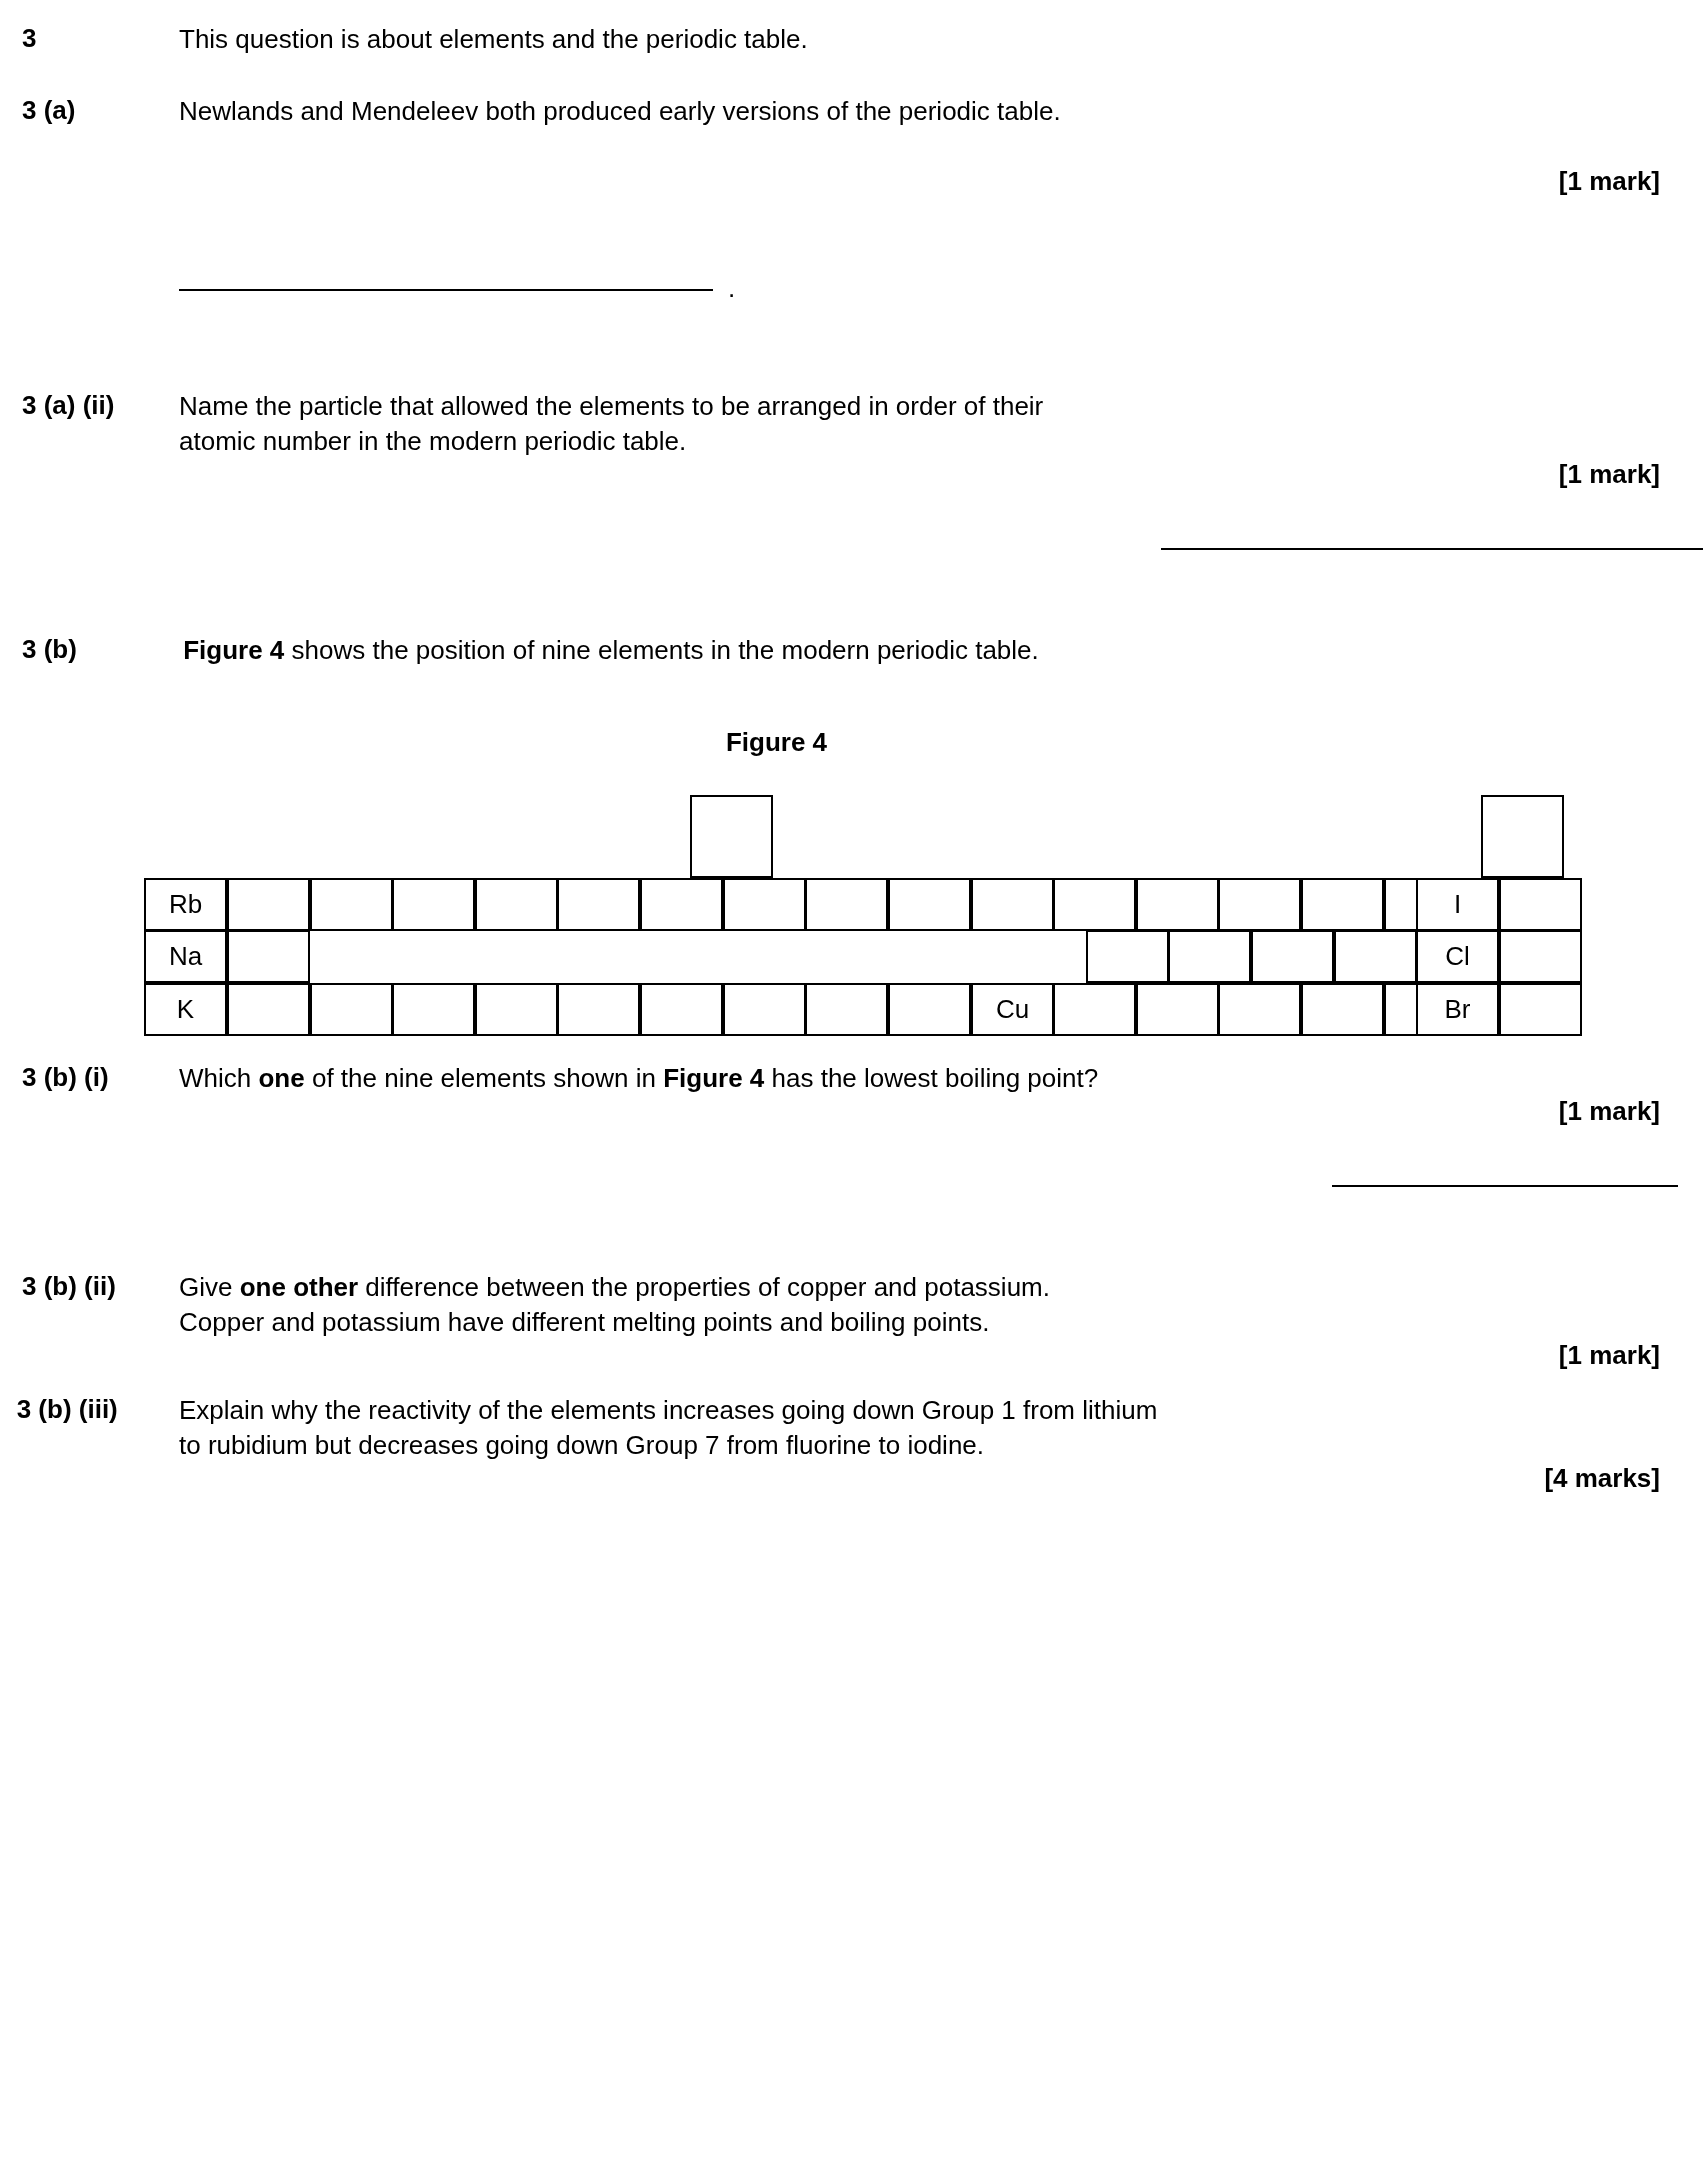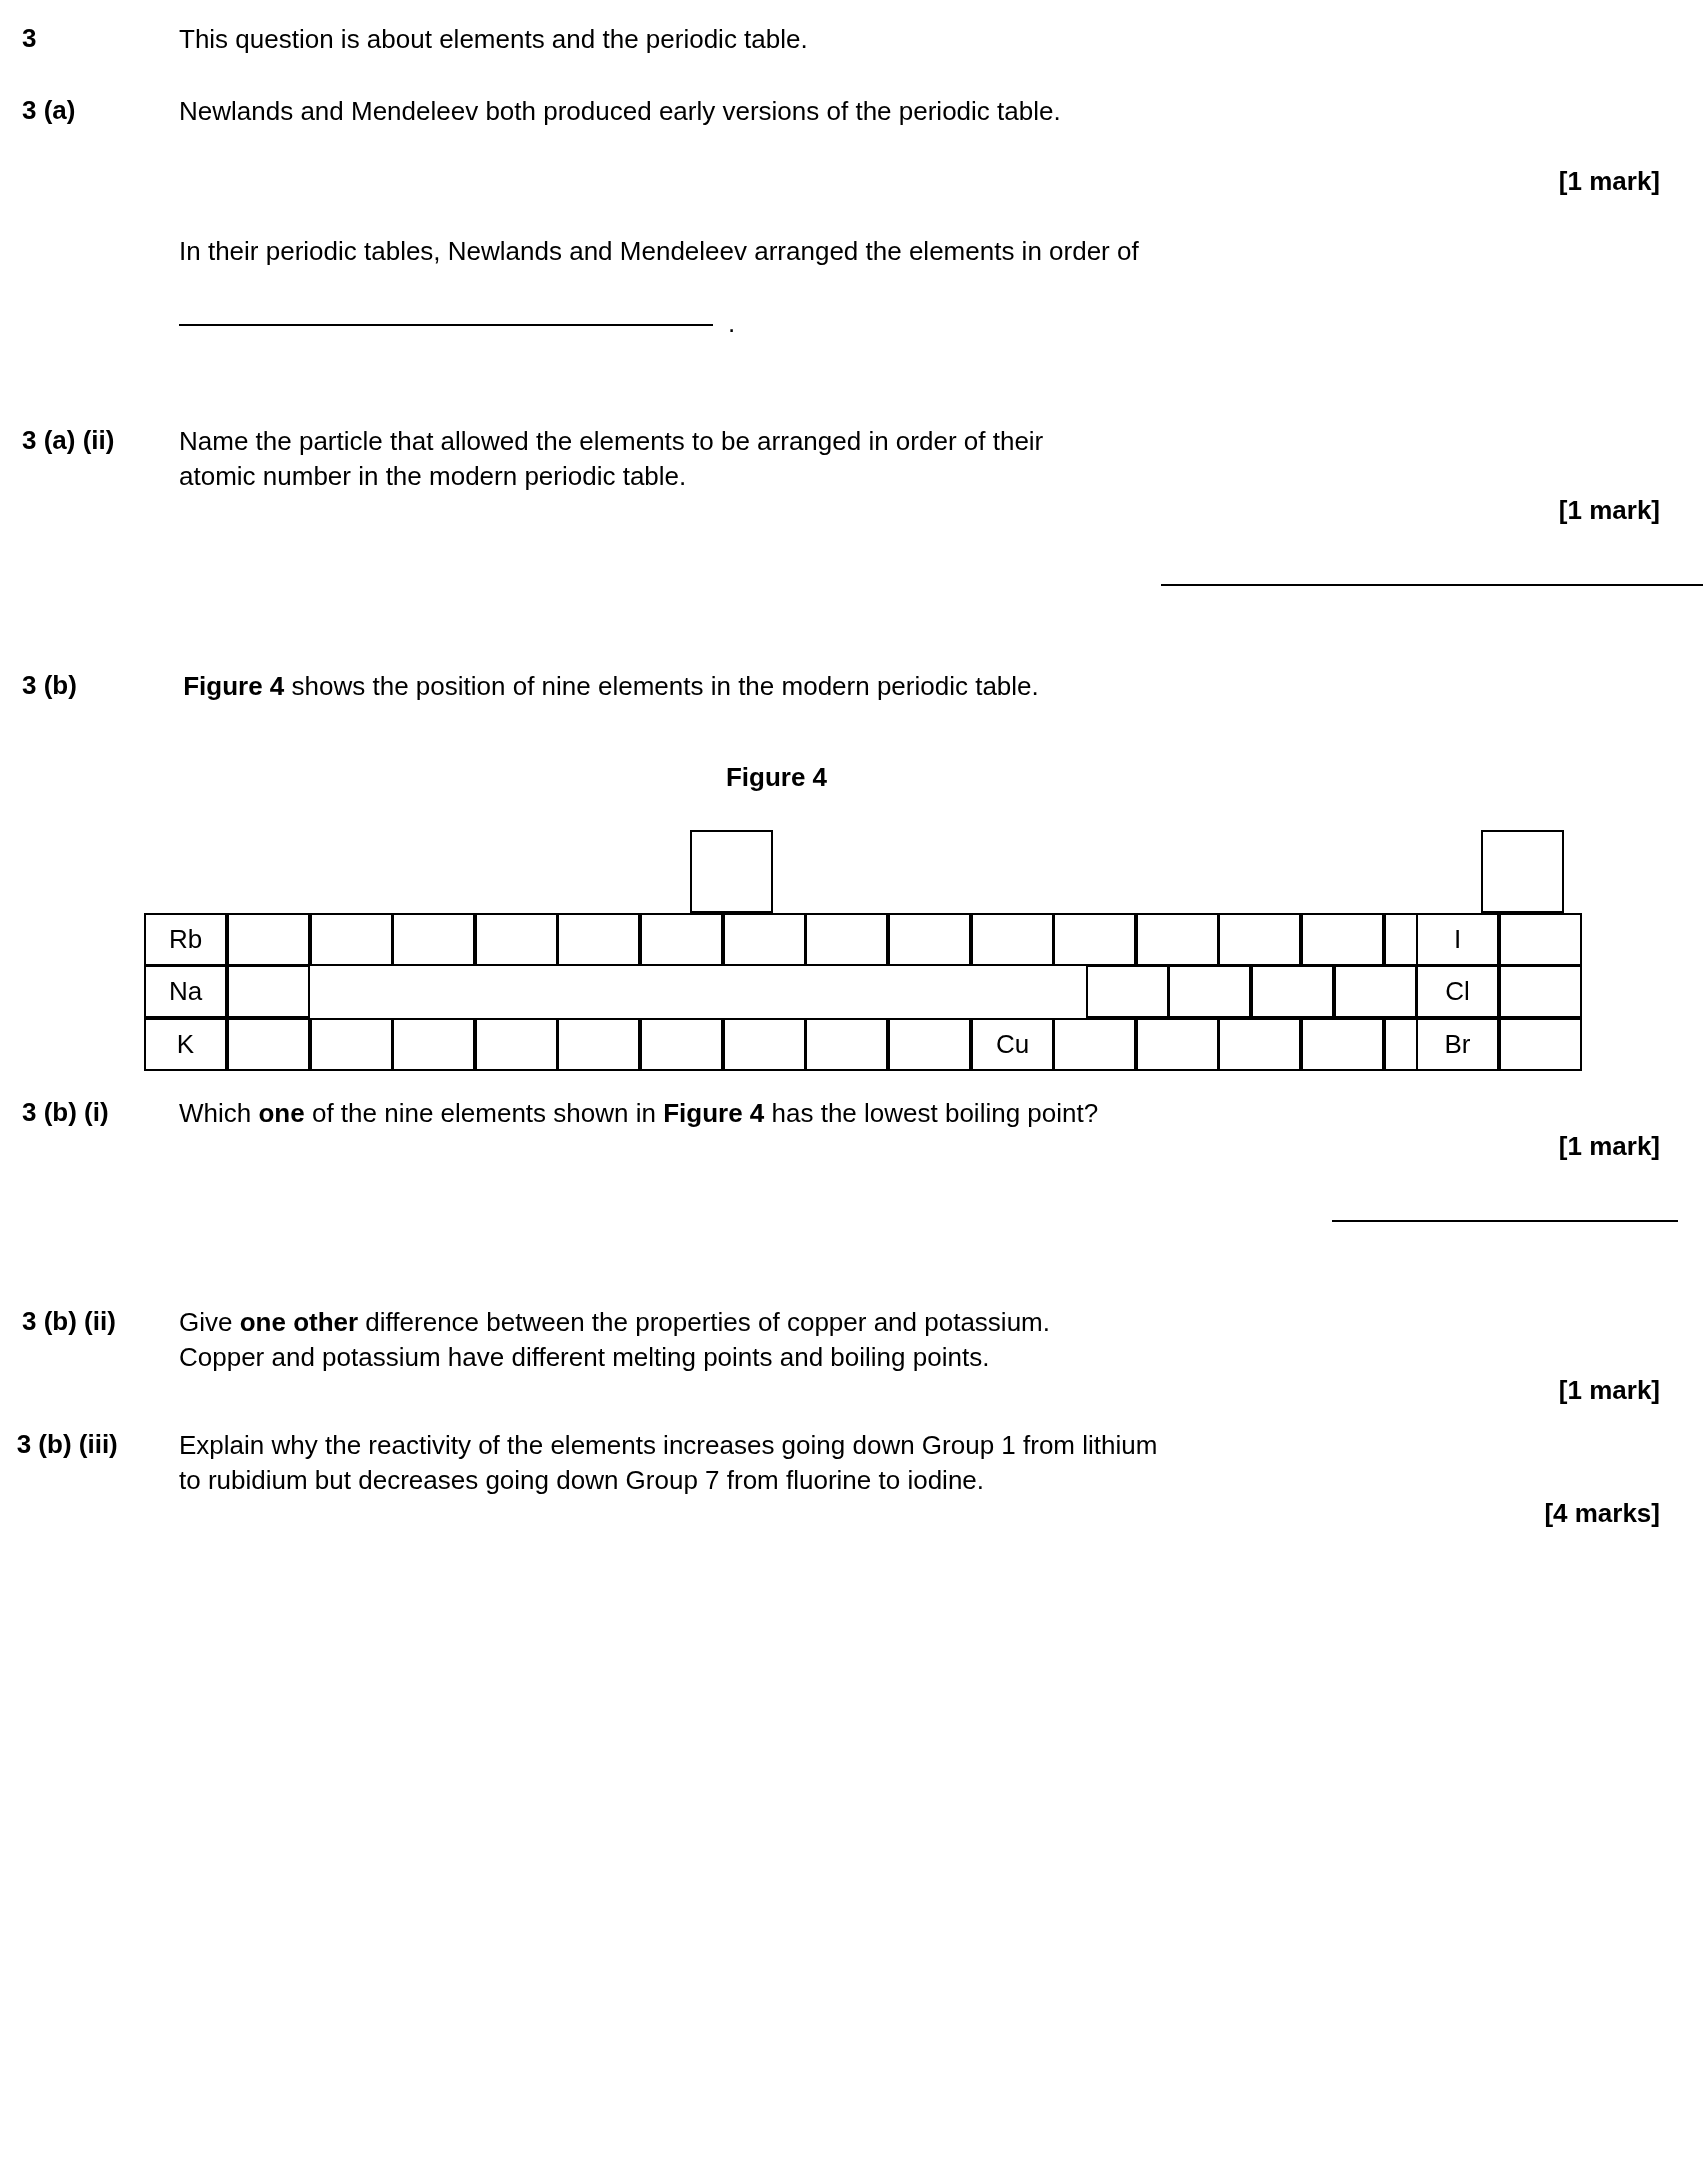--- a/index.html
+++ b/index.html
@@ -128,24 +128,20 @@
     <div class="qlabel">3 (a)</div>
     <div class="qbody">Newlands and Mendeleev both produced early versions of the periodic table.</div>
   </div>
 
   <div class="spacer-md"></div>
 
   <div class="marks-wide">[1 mark]</div>
 
   <div class="spacer-md"></div>
 
-  <div class="row">
-    <div class="qlabel"></div>
-    <div class="qbody">In their periodic tables, Newlands and Mendeleev arranged the elements in order of</div>
-  </div>
 
   <div class="spacer-md"></div>
 
   <div class="row">
     <div class="qlabel"></div>
     <div class="qbody">
       <span class="answer-line-short"></span><span class="dot-after">.</span>
     </div>
   </div>
 

